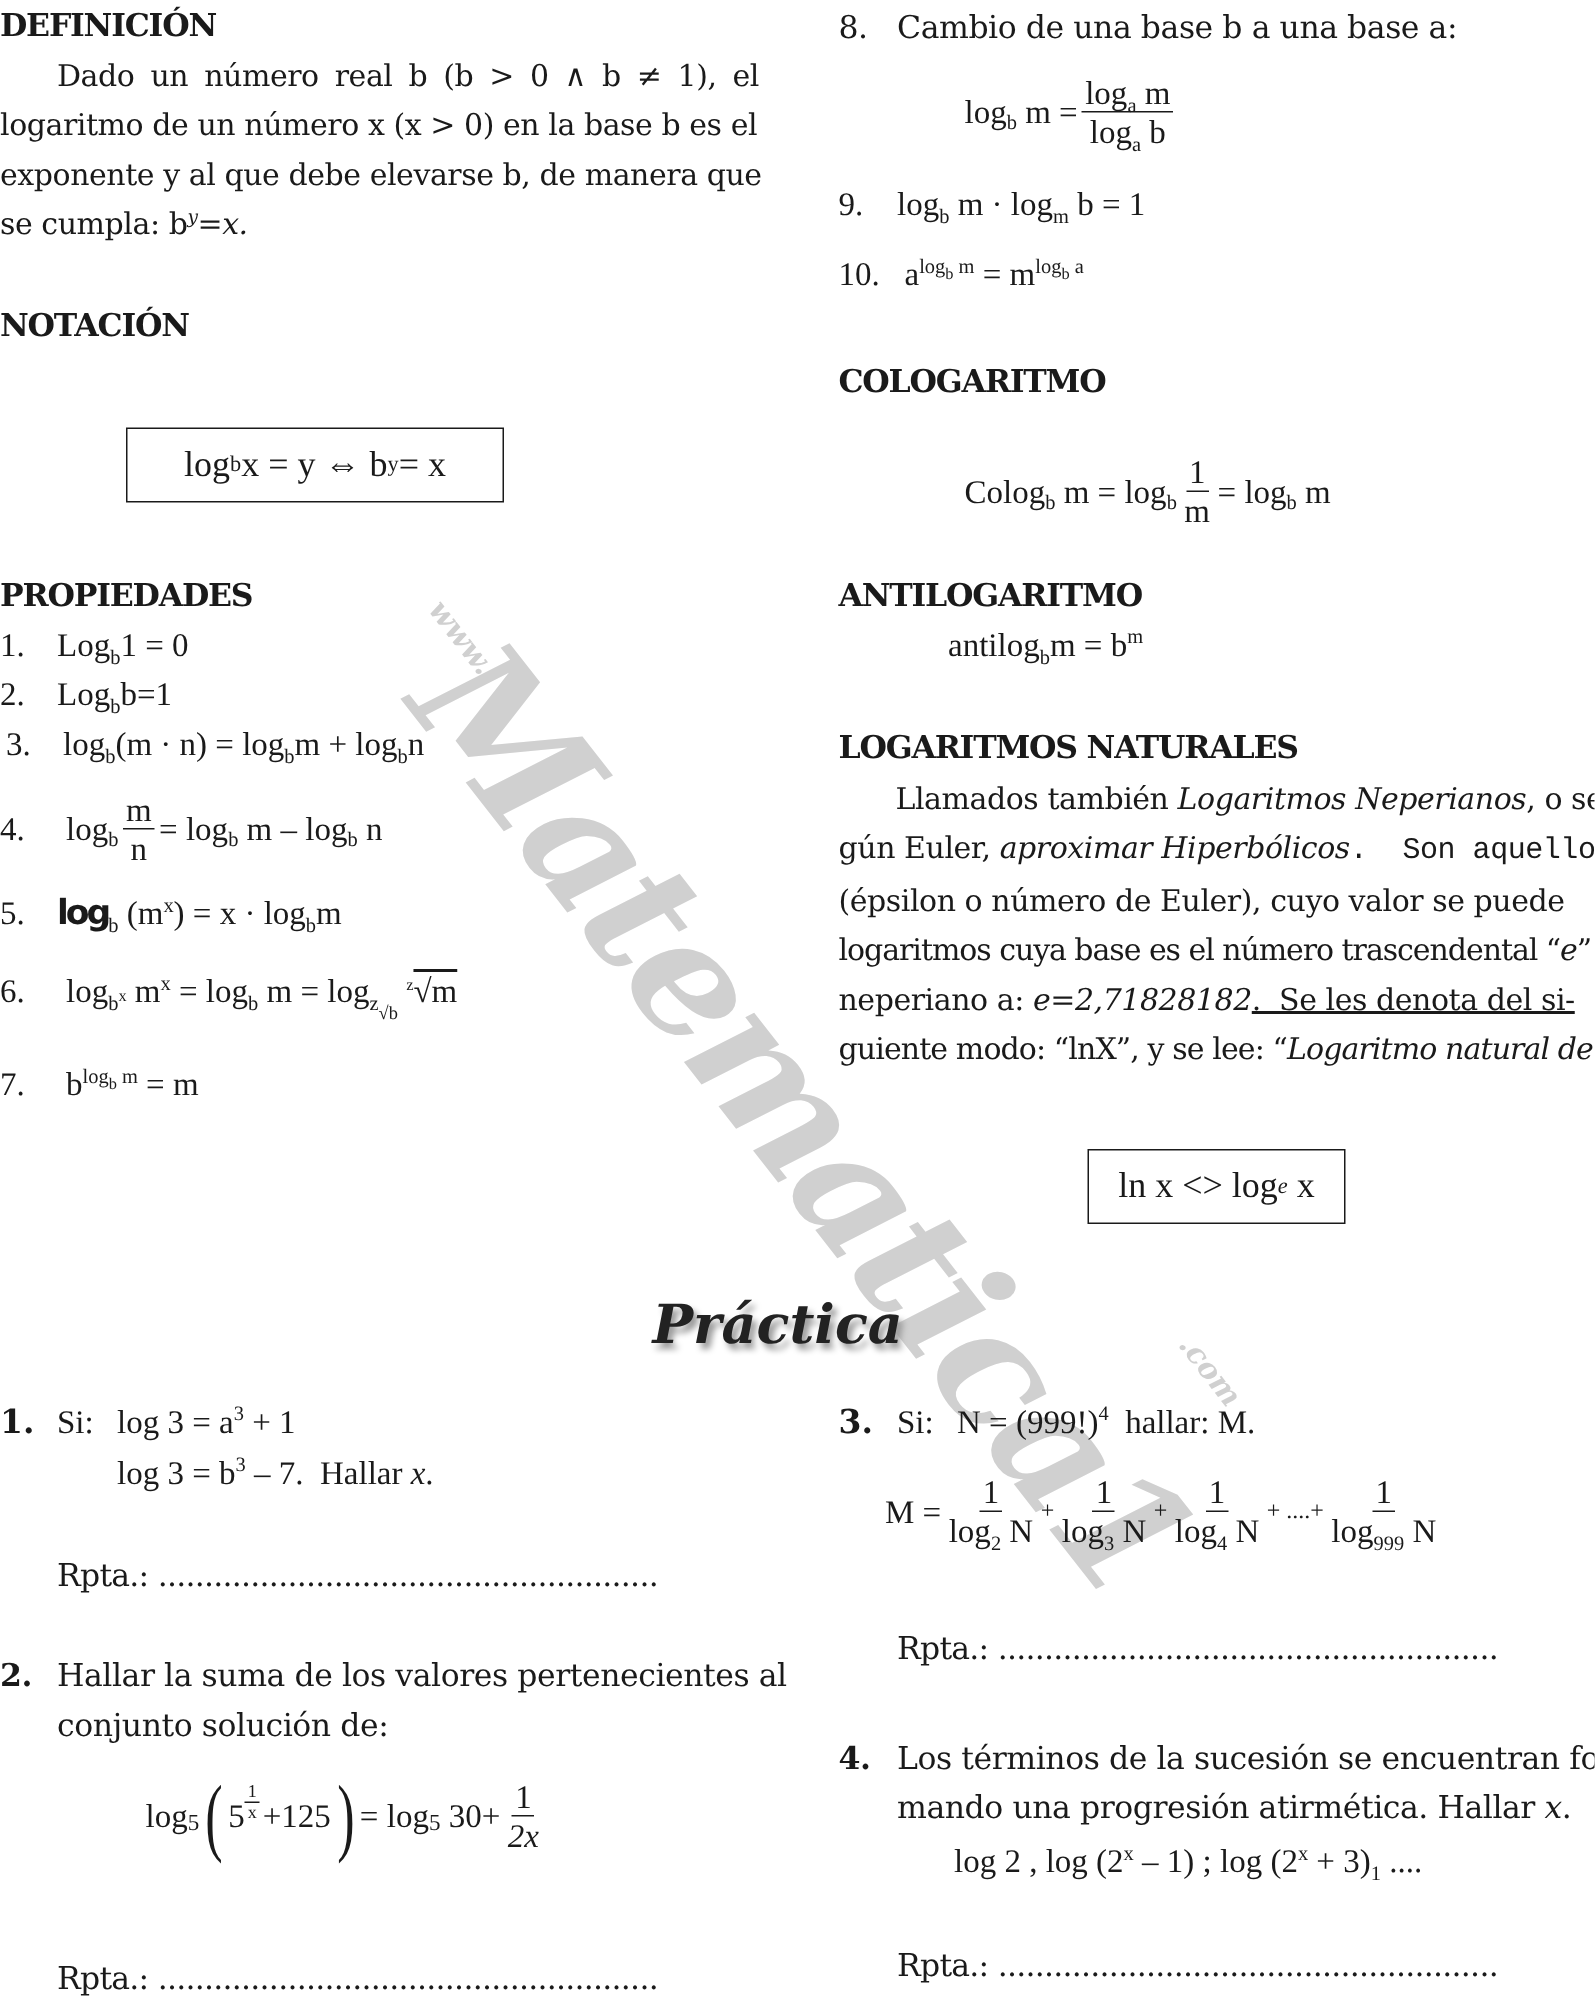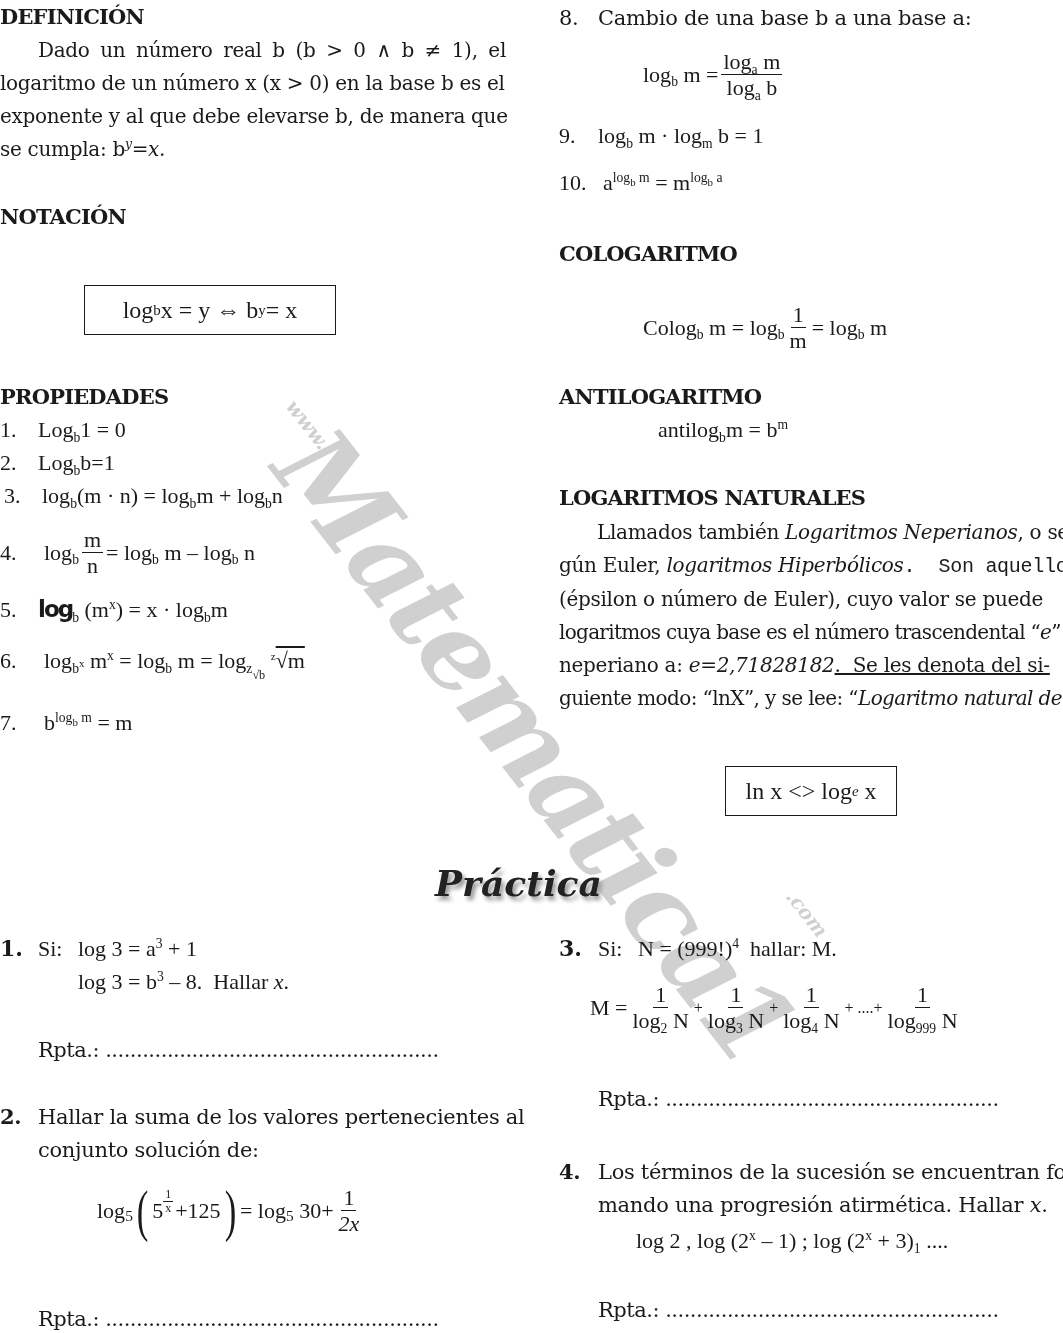--- a/index.html
+++ b/index.html
@@ -130,48 +130,48 @@
     <span class="frac">
         <span class="num">1</span>
         <span class="den">m</span>
       </span>
     <span>= log</span>
       <sub style="line-height:1; margin-top:14px;">b</sub>
       <span style="white-space:pre;"> m</span>
   </div>
 
   <div class="abs h" style="left:559px; top:384px;">ANTILOGARITMO</div>
-  <div class="abs math" style="left:658px; top:417px;">
+  <div class="abs math" style="left:632px; top:417px;">
     <span>antilog</span><sub>b</sub><span>m = b</span><sup>m</sup>
   </div>
 
   <div class="abs h" style="left:559px; top:485px;">LOGARITMOS NATURALES</div>
   <div class="abs p" style="left:559px; top:516px; width:504px; white-space:nowrap;">
     <div style="padding-left:38px;"><span>Llamados también </span><span class="it">Logaritmos Neperianos</span><span>, o se-</span></div>
-    <div><span>gún Euler, </span><span class="it">logaritmos Hiperbólicos</span><span style="white-space:pre;font-family:Liberation Mono, monospace;">.  Son aquellos</span></div>
+    <div><span>gún Euler, </span><span class="it">aproximar Hiperbólicos</span><span style="white-space:pre;font-family:Liberation Mono, monospace;">.  Son aquellos</span></div>
     <div>(épsilon o número de Euler), cuyo valor se puede</div>
     <div style="letter-spacing:-0.7px;"><span>logaritmos cuya base es el número trascendental “</span><span class="it">e</span><span>”</span></div>
     <div><span>neperiano a: </span><span class="it">e=2,71828182</span><span style="white-space:pre;text-decoration:underline;">.  Se les denota del si-</span></div>
     <div style="letter-spacing:-0.6px;"><span>guiente modo: “lnX”, y se lee: “</span><span class="it">Logaritmo natural de</span></div>
   </div>
   <div class="abs box math" style="left:725px; top:766px; width:170px; height:48px; font-size:24px; display:flex; align-items:center; justify-content:center;">
     <span>ln x &lt;&gt; log</span>
       <sub class="it">e</sub>
       <span style="white-space:pre;"> x</span>
   </div>
 </div>
 
 <div class="abs practica" style="left:435px; top:862px;">Práctica</div>
 
 <div>
   <div class="abs math" style="left:0; top:935px;">
     <span class="num-bold" style="display:inline-block; width:38px;">1.</span><span style="display:inline-block; width:40px;">Si:</span><span>log 3 = a</span><sup>3</sup><span style="white-space:pre;"> + 1</span>
   </div>
   <div class="abs math" style="left:78px; top:969px;">
-    <span>log 3 = b</span><sup>3</sup><span style="white-space:pre;"> – 8.  Hallar </span><span class="it">x</span><span>.</span>
+    <span>log 3 = b</span><sup>3</sup><span style="white-space:pre;"> – 7.  Hallar </span><span class="it">x</span><span>.</span>
   </div>
   <div class="abs rpta" style="left:38px; top:1038px;">Rpta.: ......................................................</div>
 </div>
 
 <div>
   <div class="abs p" style="left:0; top:1100px; white-space:nowrap; font-size:21px;">
     <div><span class="num-bold" style="display:inline-block; width:38px;">2.</span><span>Hallar la suma de los valores pertenecientes al</span></div>
     <div style="padding-left:38px;">conjunto solución de:</div>
   </div>
   <div class="abs math" style="left:97px; top:1182px; display:flex; align-items:center;">

